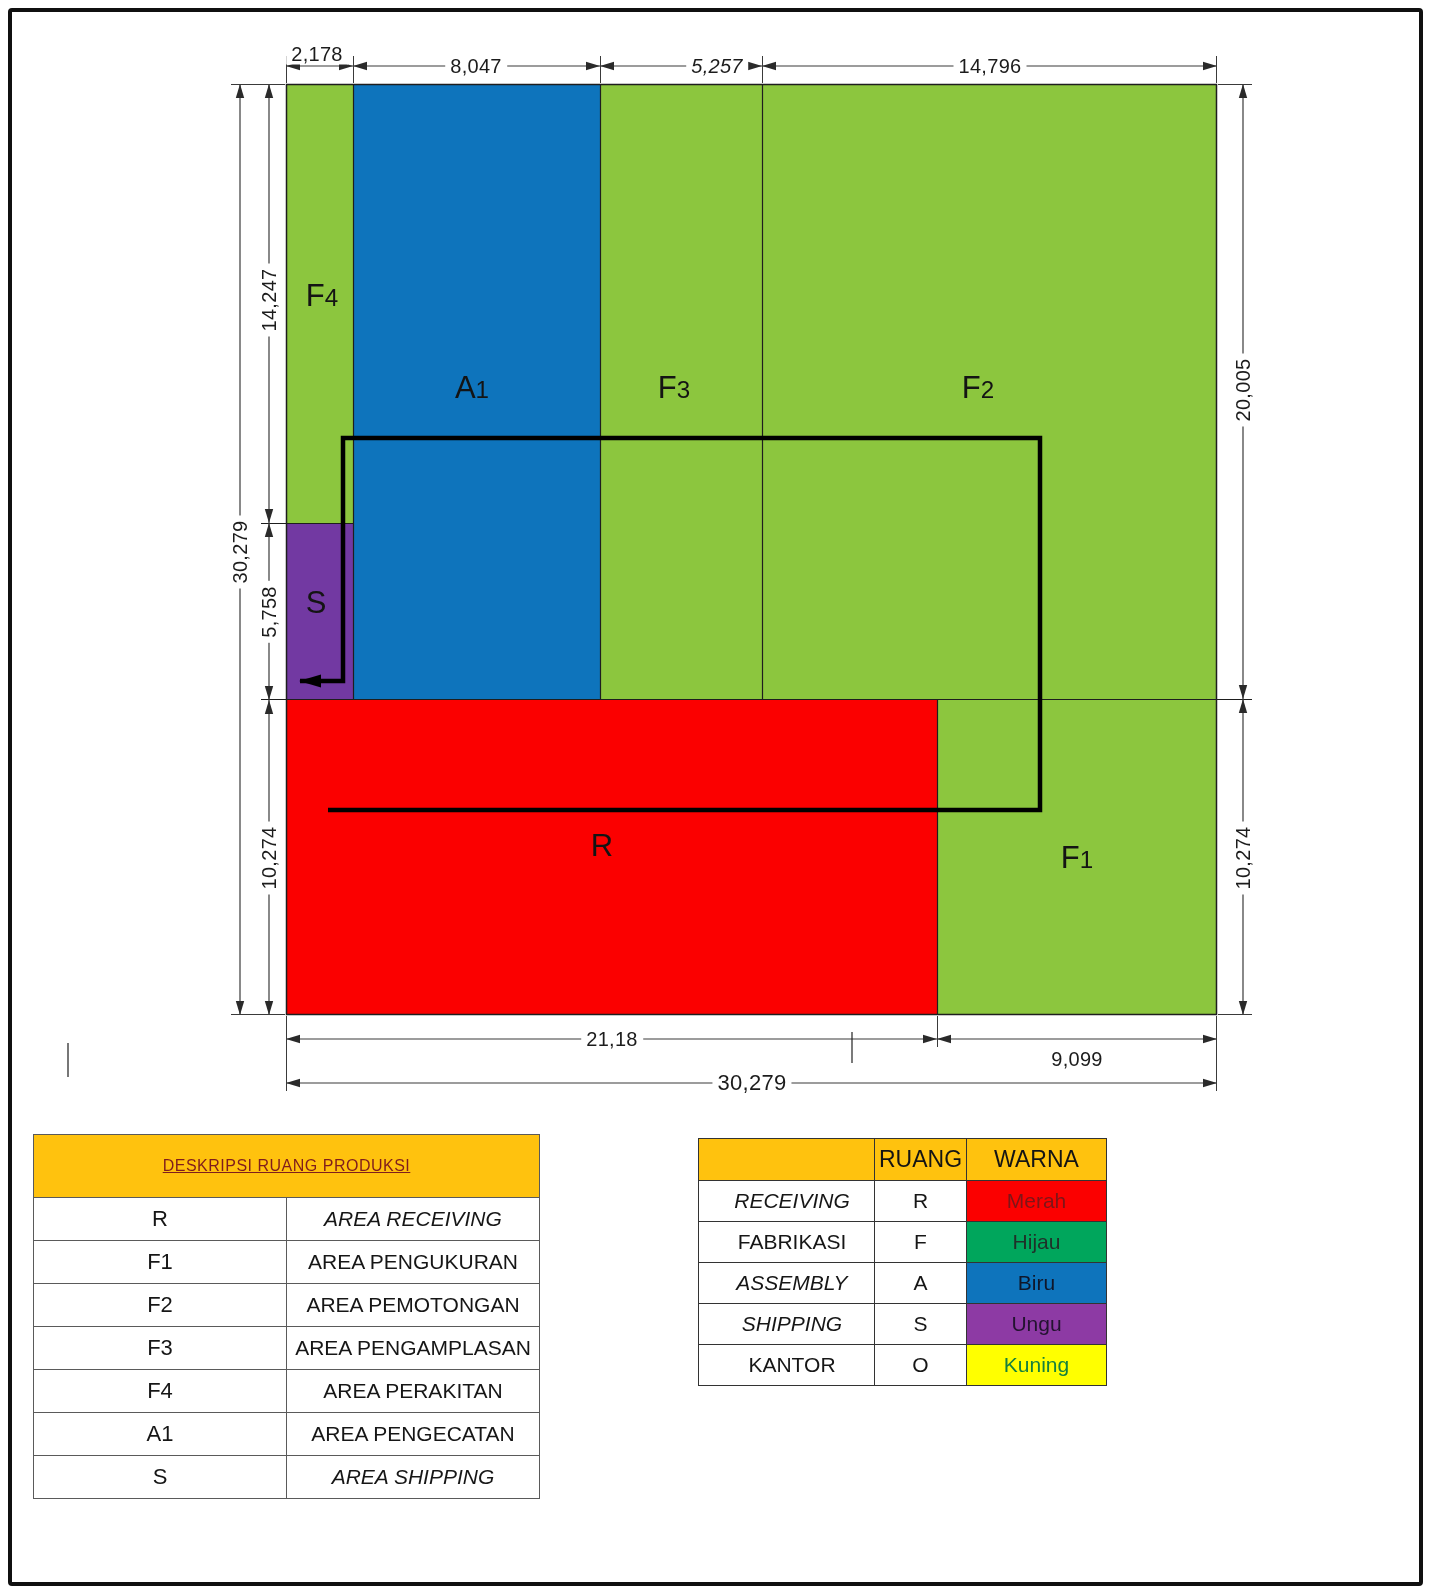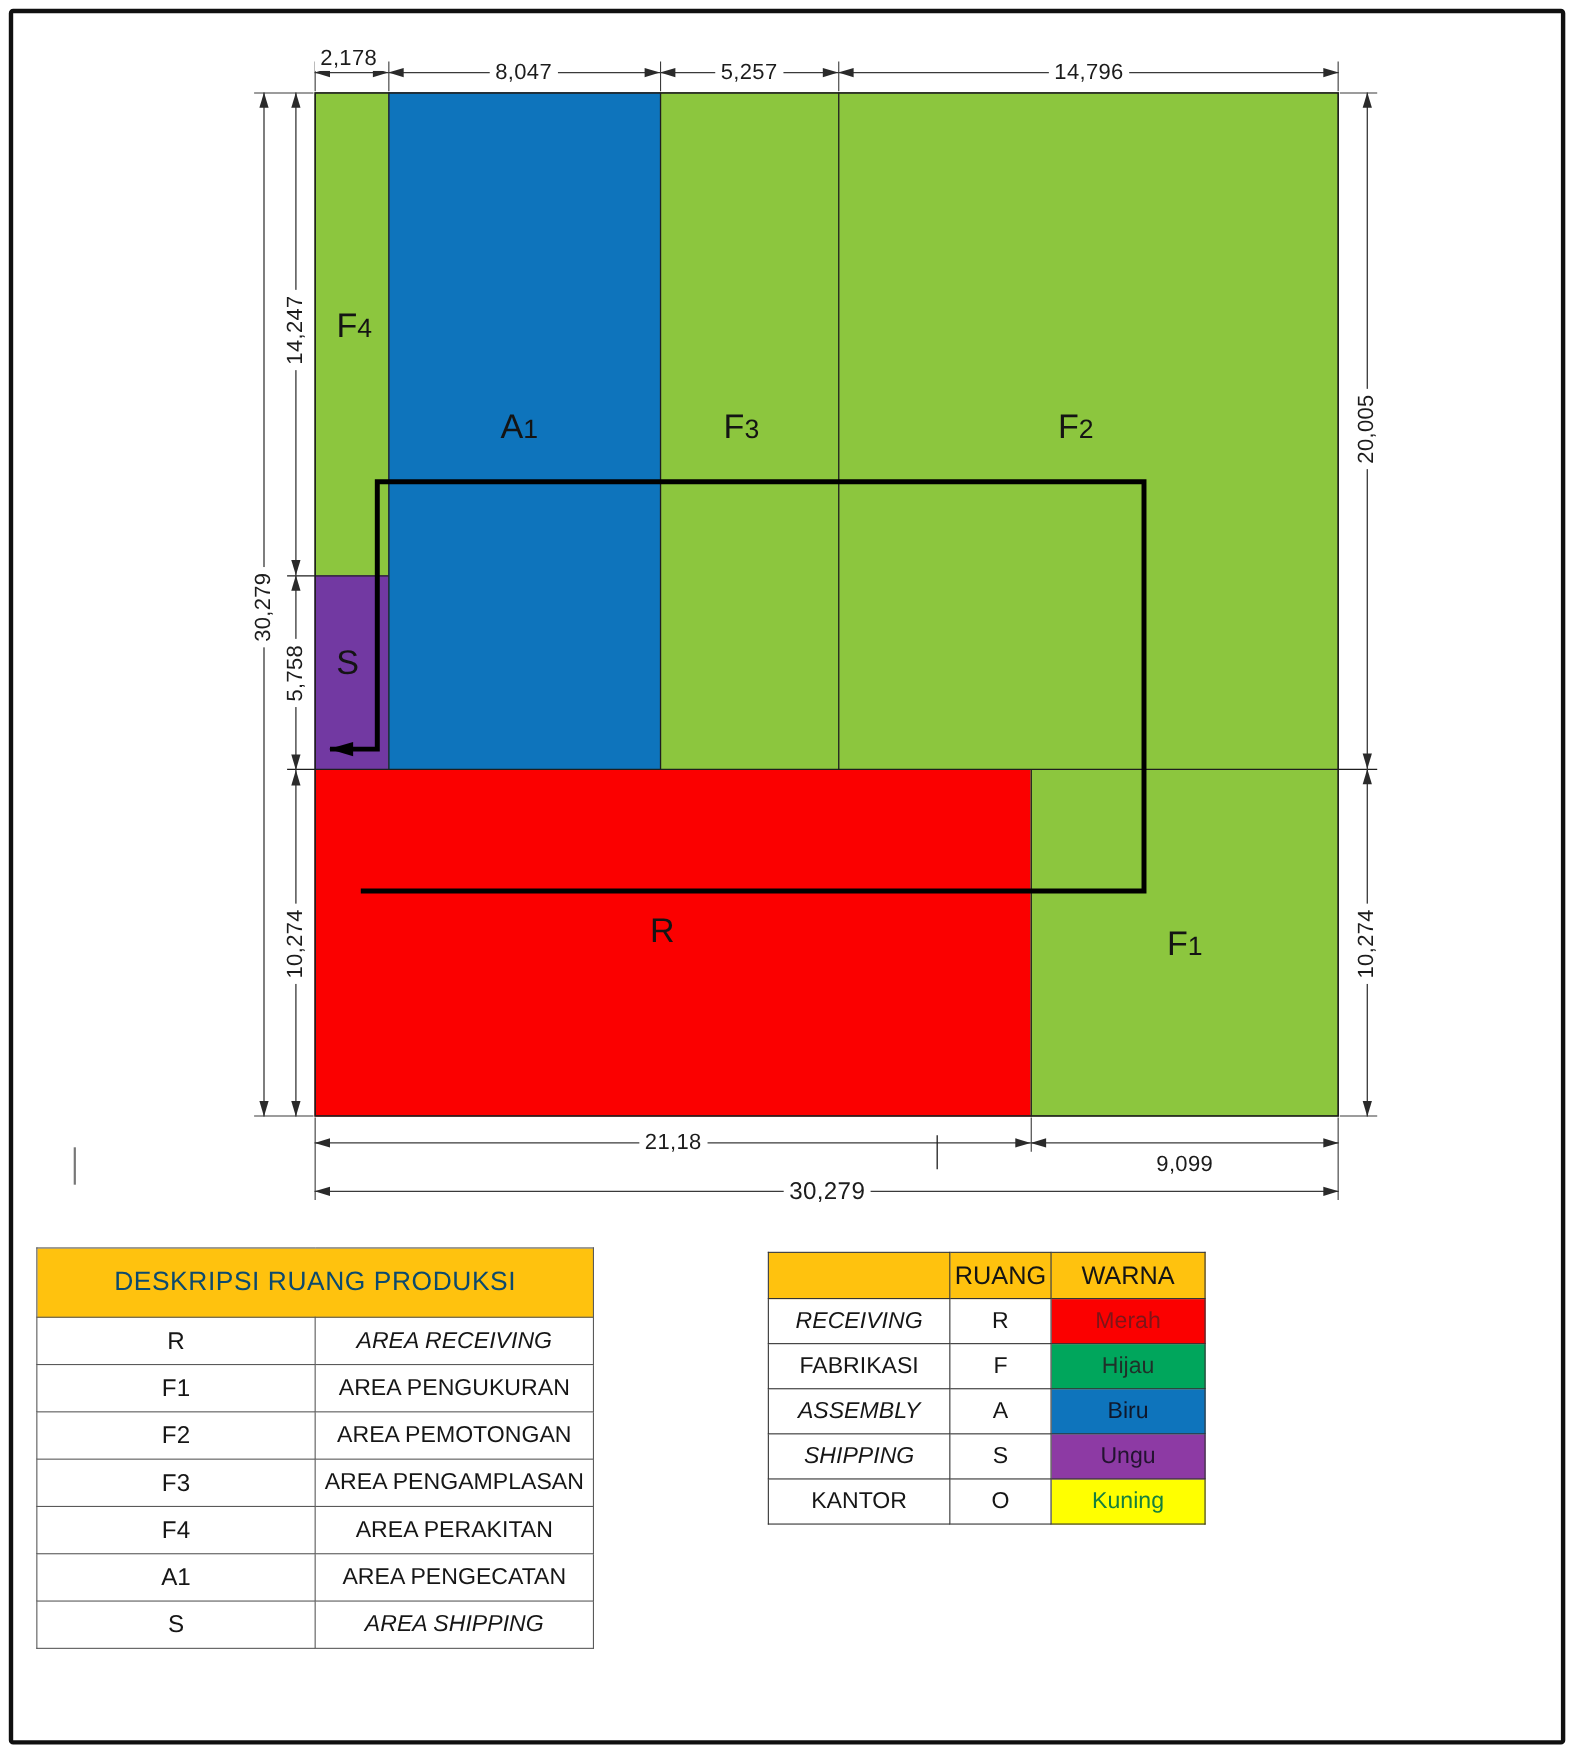--- a/index.html
+++ b/index.html
@@ -35,30 +35,30 @@
   .dimtext.rot{transform:translate(-50%,-50%) rotate(-90deg);}
   .dimtext.big{font-size:22px;}
   
   .arealab{position:absolute;transform:translate(-50%,-50%);
     font-size:31px;color:#141414;white-space:nowrap;}
   .arealab .sub{font-size:.78em;}
   
   table{border-collapse:collapse;table-layout:fixed;}
   .tbl1{position:absolute;left:33px;top:1134px;width:507px;font-size:21px;}
   .tbl1 th,.tbl1 td{border:1px solid #5a5a5a;text-align:center;padding:0;}
-  .tbl1 th{height:62px;background:var(--header-orange);font-size:24px;
-    font-weight:normal;letter-spacing:.5px;color:#0c4a6e;}
+  .tbl1 th{height:62px;background:var(--header-orange);font-size:16px;
+    font-weight:normal;letter-spacing:.5px;color:#7f1d1d;text-decoration:underline;}
   .tbl1 td{height:42px;}
   .tbl1 .c-code{width:147px;font-size:22px;}
   .tbl2{position:absolute;left:698px;top:1138px;width:394px;font-size:21px;}
   .tbl2 th,.tbl2 td{border:1px solid #333;text-align:center;padding:0;}
   .tbl2 th{height:41px;background:var(--header-orange);font-size:23px;
     font-weight:normal;color:#141414;}
   .tbl2 td{height:40px;}
-  .tbl2 .c-name{width:164px;}
+  .tbl2 .c-name{width:164px;padding-left:11px;}
   .tbl2 .c-kode{width:91px;}
   .tbl2 .c-warna{width:139px;}
   .it{font-style:italic;}
   .sw-merah {background:var(--plan-red);   color:var(--merah-text);}
   .sw-hijau {background:var(--legend-green); color:#1f3029;}
   .sw-biru  {background:var(--plan-blue);  color:#0f172a;}
   .sw-ungu  {background:var(--legend-purple);color:#231330;}
   .sw-kuning{background:var(--legend-yellow);color:#15803d;}
 </style>
 </head>
@@ -123,21 +123,21 @@
   <line class="ext" x1="286.5" y1="1016" x2="286.5" y2="1091"></line>
   <line class="ext" x1="937.5" y1="1016" x2="937.5" y2="1047"></line>
   <line class="ext" x1="1216.5" y1="1016" x2="1216.5" y2="1091"></line>
 
   <line class="stray1" x1="68" y1="1043" x2="68" y2="1077"></line>
   <line class="stray2" x1="852" y1="1032" x2="852" y2="1063"></line>
 </svg>
 
 <div class="dimtext" style="left:317px;top:54px;">2,178</div>
 <div class="dimtext" style="left:476px;top:66px;">8,047</div>
-<div class="dimtext" style="left:681px;top:66px;">5,257</div>
+<div class="dimtext" style="left:717px;top:66px;font-style:italic;">5,257</div>
 <div class="dimtext" style="left:990px;top:66px;">14,796</div>
 <div class="dimtext rot" style="left:240px;top:552px;">30,279</div>
 <div class="dimtext rot" style="left:269px;top:300px;">14,247</div>
 <div class="dimtext rot" style="left:269px;top:612px;">5,758</div>
 <div class="dimtext rot" style="left:269px;top:858px;">10,274</div>
 <div class="dimtext rot" style="left:1243px;top:390px;">20,005</div>
 <div class="dimtext rot" style="left:1243px;top:858px;">10,274</div>
 <div class="dimtext" style="left:612px;top:1039px;">21,18</div>
 <div class="dimtext" style="left:1077px;top:1039px;margin-top:20px;">9,099</div>
 <div class="dimtext big" style="left:752px;top:1083px;">30,279</div>

